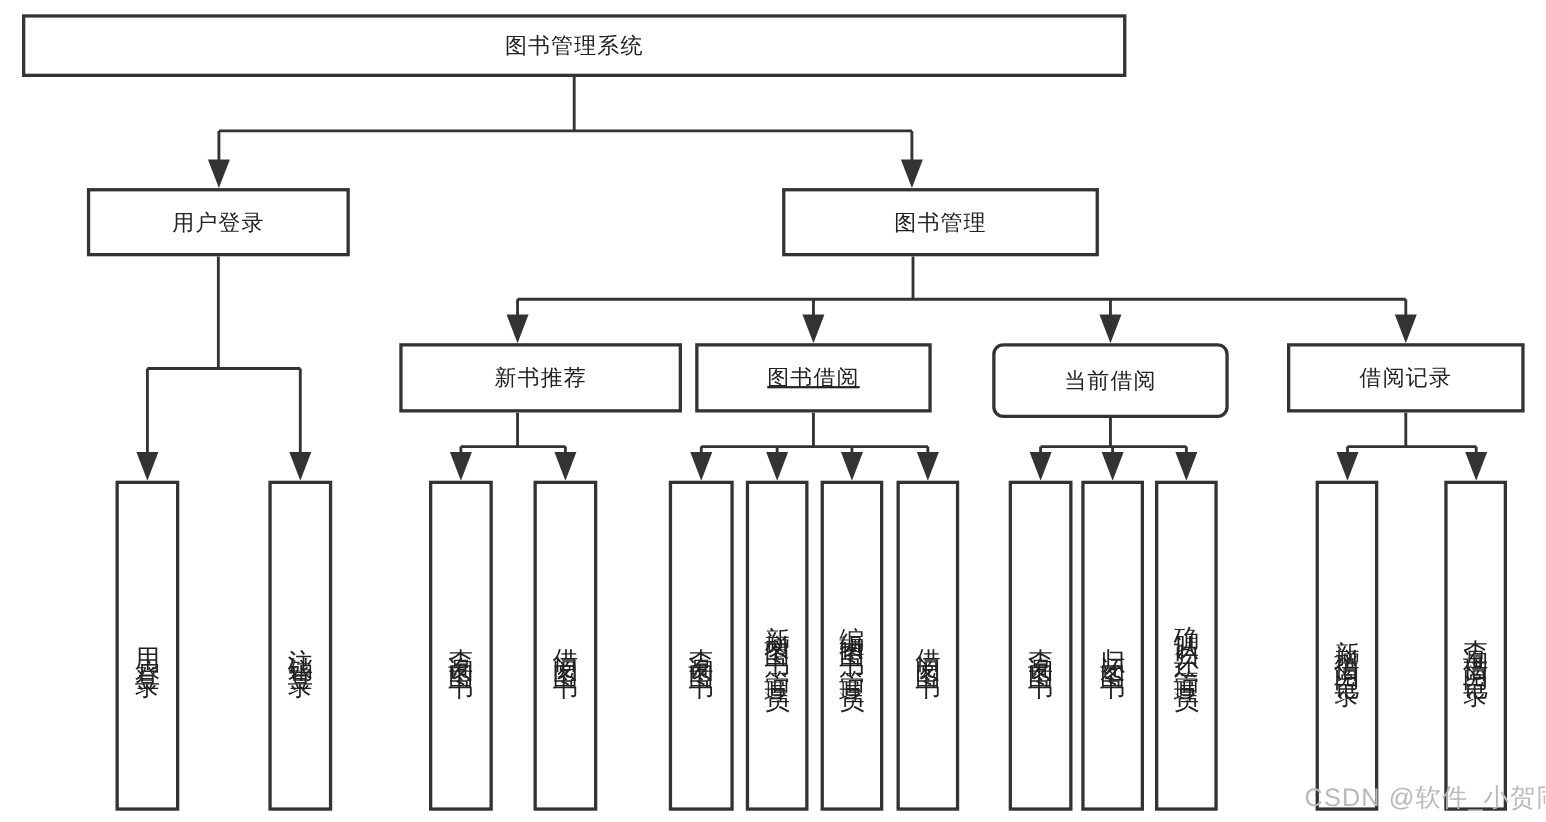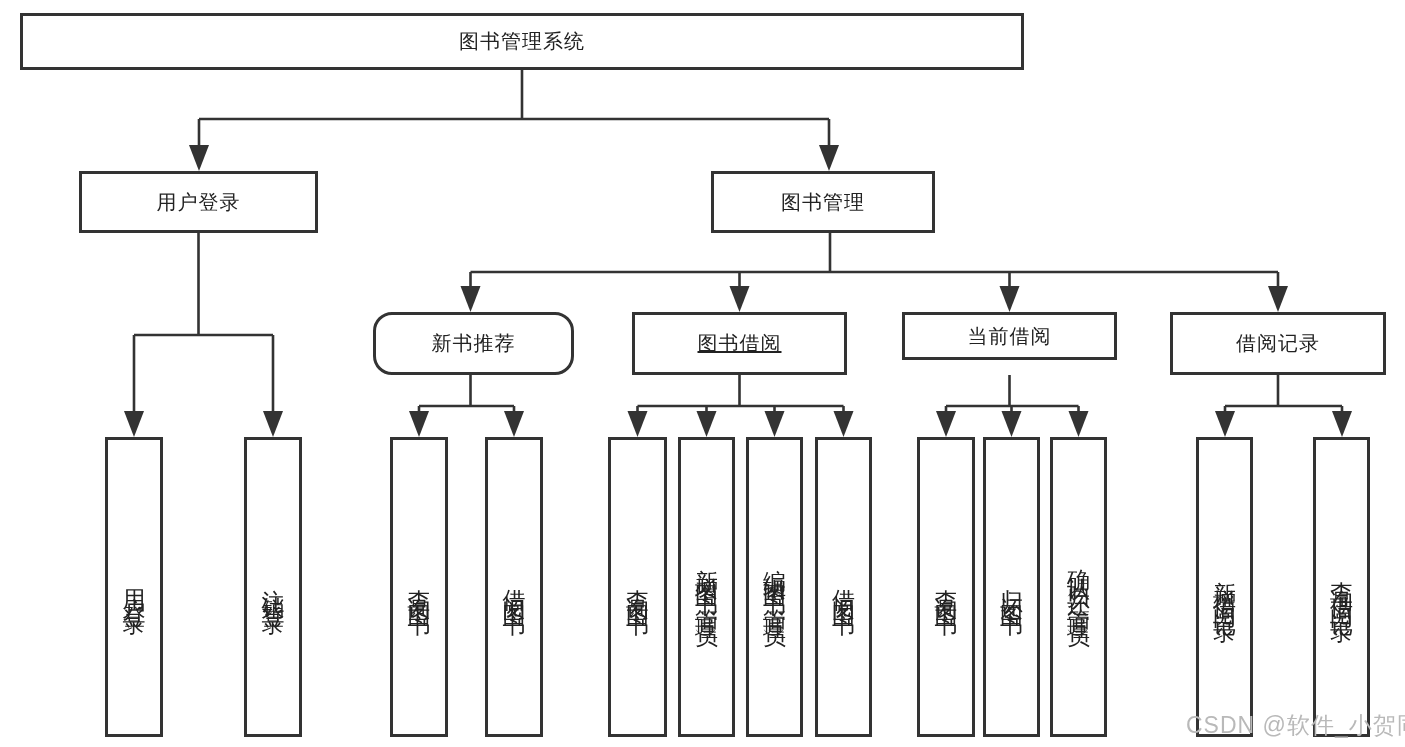--- a/index.html
+++ b/index.html
@@ -90,31 +90,31 @@
     </g>
   </svg>
 
   <div class="hbox" style="left:20px;top:13px;width:1004px;height:57px;">
     <span>图书管理系统</span>
   </div>
 
   <div class="hbox" style="left:79px;top:171px;width:239px;height:62px;">
     <span>用户登录</span>
   </div>
-  <div class="hbox" style="left:711px;top:171px;width:224px;height:62px;">
+  <div class="hbox" style="left:711px;top:171px;width:288px;height:62px;">
     <span>图书管理</span>
   </div>
 
-  <div class="hbox" style="left:373px;top:312px;width:201px;height:63px;border-radius:19px;">
+  <div class="hbox" style="left:363px;top:312px;width:257px;height:63px;">
     <span>新书推荐</span>
   </div>
   <div class="hbox" style="left:632px;top:312px;width:215px;height:63px;text-decoration:underline;">
     <span>图书借阅</span>
   </div>
-  <div class="hbox" style="left:902px;top:312px;width:215px;height:48px;">
+  <div class="hbox" style="left:902px;top:312px;width:215px;height:68px;border-radius:10px;">
     <span>当前借阅</span>
   </div>
   <div class="hbox" style="left:1170px;top:312px;width:216px;height:63px;">
     <span>借阅记录</span>
   </div>
 
   <div class="leaf" style="left:105px;width:58px;">
     <span class="vtext">用户登录</span>
   </div>
   <div class="leaf" style="left:244px;width:58px;">

